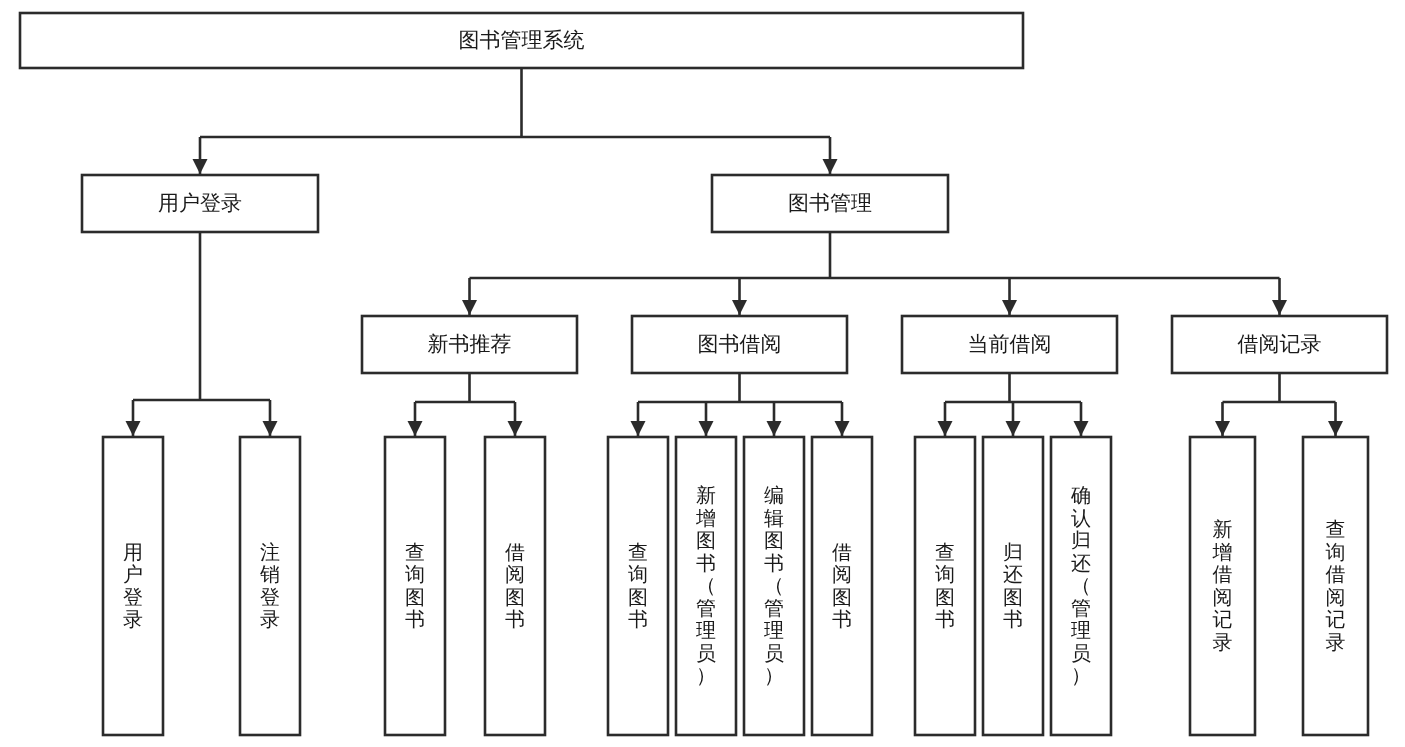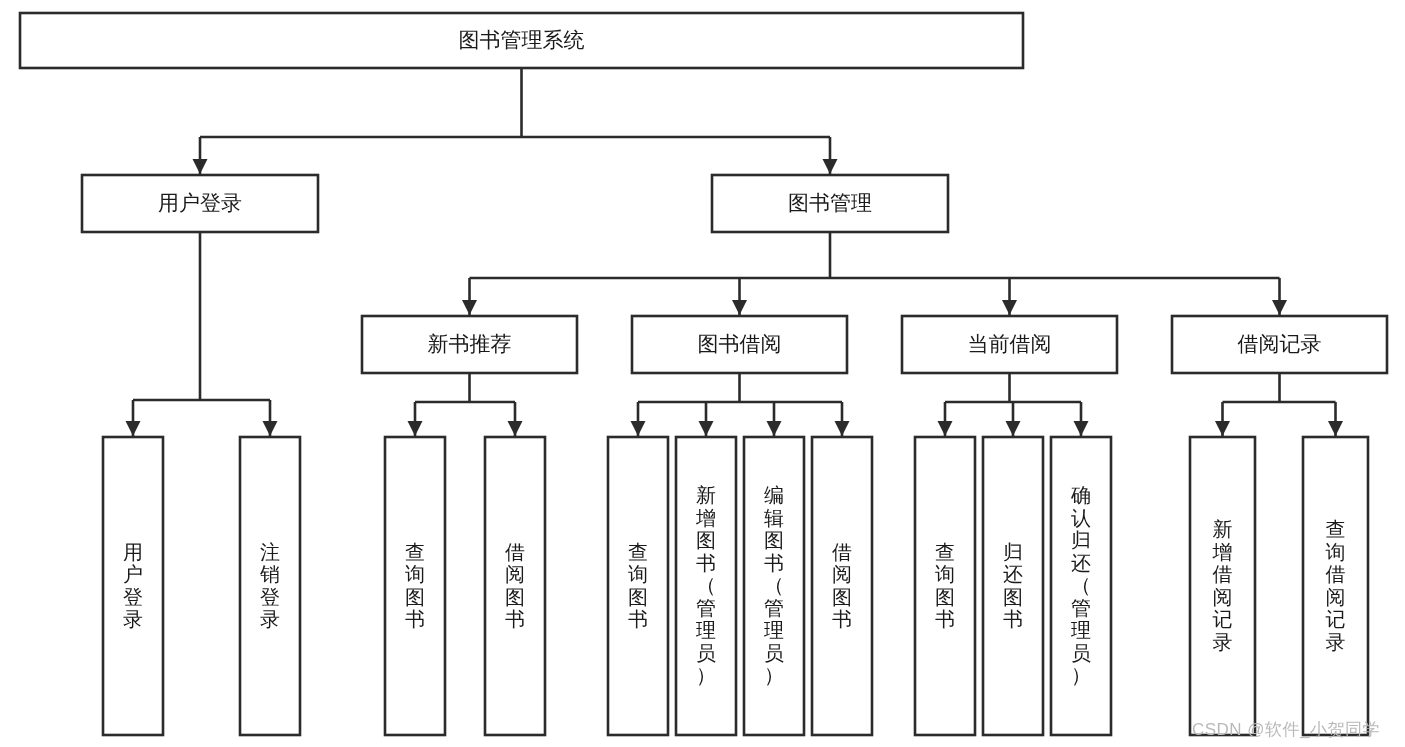--- a/index.html
+++ b/index.html
@@ -217,14 +217,13 @@
         <g>
           <rect x="1190" y="437" width="65" height="298" class="node-box"></rect>
           <text x="1222.5" y="536.05" class="node-label-v"><tspan x="1222.5" dy="0">新</tspan><tspan x="1222.5" dy="22.5">增</tspan><tspan x="1222.5" dy="22.5">借</tspan><tspan x="1222.5" dy="22.5">阅</tspan><tspan x="1222.5" dy="22.5">记</tspan><tspan x="1222.5" dy="22.5">录</tspan></text>
         </g>
         <g>
           <rect x="1303" y="437" width="65" height="298" class="node-box"></rect>
           <text x="1335.5" y="536.05" class="node-label-v"><tspan x="1335.5" dy="0">查</tspan><tspan x="1335.5" dy="22.5">询</tspan><tspan x="1335.5" dy="22.5">借</tspan><tspan x="1335.5" dy="22.5">阅</tspan><tspan x="1335.5" dy="22.5">记</tspan><tspan x="1335.5" dy="22.5">录</tspan></text>
         </g>
       </g>
   </svg>
-  <div class="watermark">CSDN @软件_小贺同学</div>
 </div>
 
 </body></html>

